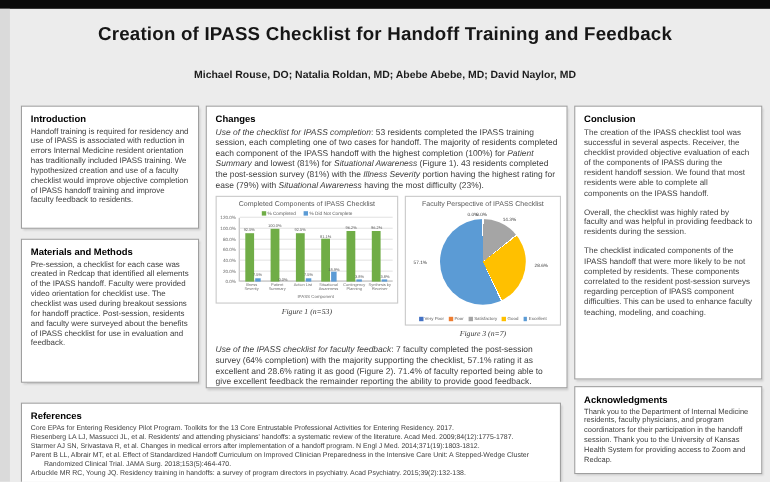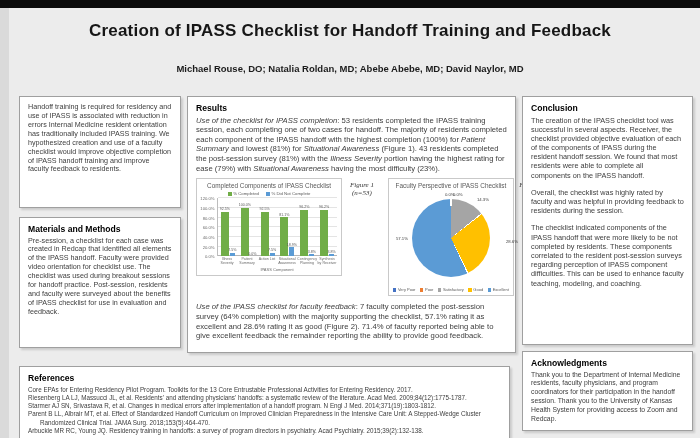--- a/index.html
+++ b/index.html
@@ -33,21 +33,21 @@
   #box-conclusion{left:522px;top:96px;width:171px;height:249px;}
   #box-references{left:19px;top:366px;width:491px;height:79px;}
   #box-ack{left:522px;top:351px;width:171px;height:80px;}
 
   #box-references .ref{font-size:6.3px;line-height:1.32;color:#3d3d3d;
     padding-left:12px;text-indent:-12px;margin:0;}
   #box-ack p{font-size:6.8px;line-height:1.3;}
 
   
   .figrow{display:flex;gap:6px;margin-top:5px;align-items:flex-start;}
-  .figcol{display:flex;flex-direction:row;}
+  .figcol{display:flex;flex-direction:column;}
   .chartframe{border:1px solid #c9c9c9;background:#fff;padding:3px 4px;box-sizing:border-box;}
   #fig1-frame{width:166px;}
   #fig2-frame{width:142px;}
   .ctitle{text-align:center;font-size:6.4px;color:#595959;margin-bottom:2px;white-space:nowrap;}
   .legend{display:flex;justify-content:center;gap:7px;font-size:4.3px;color:#5a5a5a;margin-bottom:2px;}
   .legitem{display:flex;align-items:center;gap:1.5px;white-space:nowrap;}
   .legswatch{width:4px;height:4px;display:inline-block;flex:none;}
   .plotwrap{display:flex;}
   .yaxis{position:relative;width:16px;}
   .ytick{position:absolute;right:2.5px;font-size:4.2px;color:#6b6b6b;transform:translateY(50%);white-space:nowrap;}
@@ -75,30 +75,31 @@
 </head>
 <body>
 
 <div class="topbar"></div>
 <div class="leftedge"></div>
 
 <div class="title">Creation of IPASS Checklist for Handoff Training and Feedback</div>
 <div class="authors">Michael Rouse, DO; Natalia Roldan, MD; Abebe Abebe, MD; David Naylor, MD</div>
 
 <div class="box smalltext" id="box-intro">
+  <h2>Introduction</h2>
   <p>Handoff training is required for residency and use of IPASS is associated with reduction in errors Internal Medicine resident orientation has traditionally included IPASS training.  We hypothesized creation and use of a faculty checklist would improve objective completion of IPASS handoff training and improve faculty feedback to residents.</p>
 </div>
 
 <div class="box smalltext" id="box-methods">
   <h2>Materials and Methods</h2>
   <p>Pre-session, a checklist for each case was created in Redcap that identified all elements of the IPASS handoff. Faculty were provided video orientation for checklist use.  The checklist was used during breakout sessions for handoff practice.  Post-session, residents and faculty were surveyed about the benefits of IPASS checklist for use in evaluation and feedback.</p>
 </div>
 
 <div class="box results" id="box-results">
-  <h2>Results</h2>
+  <h2>Changes</h2>
   <p><em>Use of the checklist for IPASS completion</em><span>: 53 residents completed the IPASS training session, each completing one of two cases for handoff.  The majority of residents completed each component of the IPASS handoff with the highest completion (100%) for </span><em>Patient Summary</em><span> and lowest (81%) for </span><em>Situational Awareness</em><span> (Figure 1).  43 residents completed the post-session survey (81%) with the </span><em>Illness Severity</em><span> portion having the highest rating for ease (79%) with </span><em>Situational Awareness</em><span> having the most difficulty (23%).</span></p>
 
   <div class="figrow">
 
     <div class="figcol">
       <div class="chartframe" id="fig1-frame">
         <div class="ctitle">Completed Components of IPASS Checklist</div>
         <div class="legend">
             <span class="legitem">
               <span class="legswatch" style="background: rgb(112, 173, 71);"></span>

